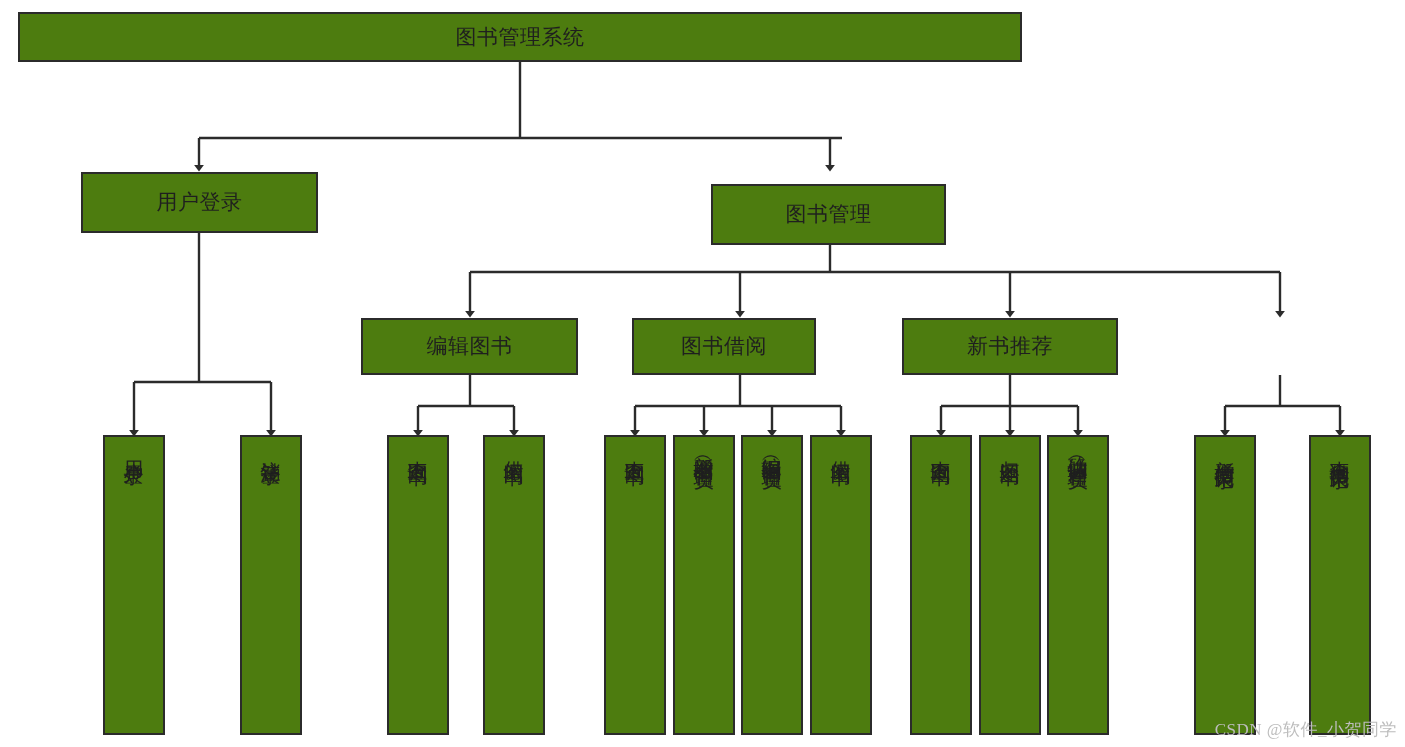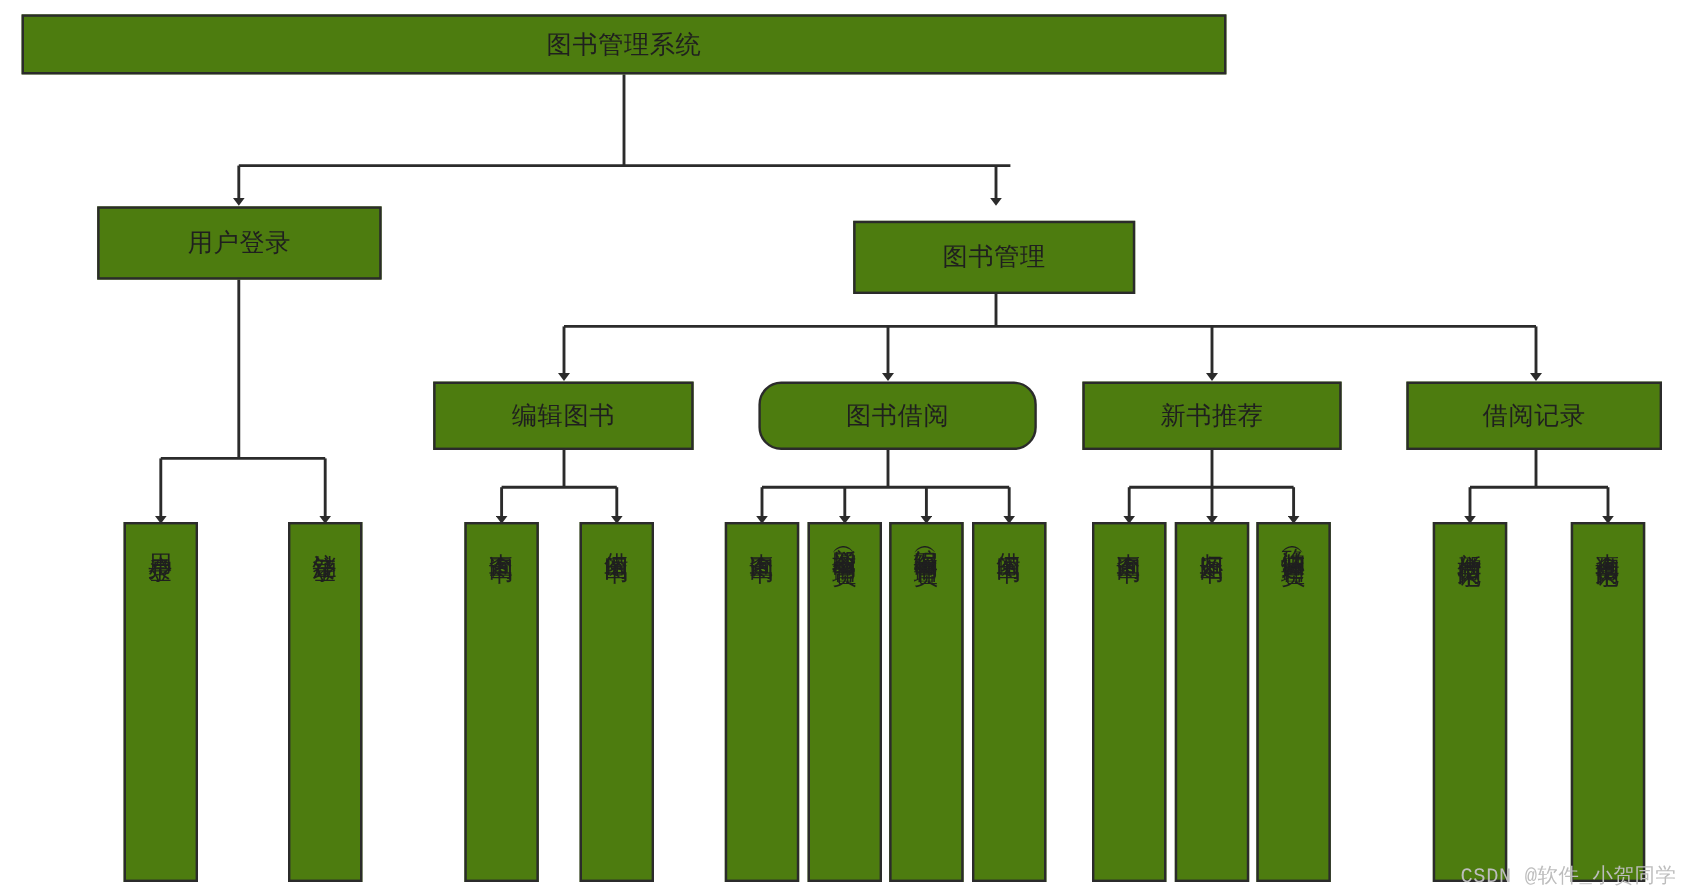--- a/index.html
+++ b/index.html
@@ -66,21 +66,21 @@
   }
   #watermark {
     position: absolute;
     right: 8px;
     bottom: 6px;
     font-size: 17px;
     color: #bdbdbd;
     letter-spacing: 0.5px;
     z-index: 5;
     white-space: nowrap;
-    font-family: Liberation Mono, monospace;
+    font-family: Liberation Serif, serif;
     margin-top: 22px;
   }
 </style>
 </head>
 <body>
 
 <div id="diagram-root">
 
   <svg id="edge-layer" viewBox="0 0 1405 747" width="1405" height="747" xmlns="http://www.w3.org/2000/svg">
     <defs>
@@ -141,31 +141,28 @@
   </div>
 
   <div class="node" style="left:711px; top:172px; width:235px; height:61px;margin-top:12px;">
     <span class="node-label">图书管理</span>
   </div>
 
   <div class="node" style="left:361px; top:318px; width:217px; height:57px;">
     <span class="node-label">编辑图书</span>
   </div>
 
-  <div class="node" style="left:632px; top:318px; width:232px; height:57px;border-radius:19px;">
+  <div class="node" style="left:632px; top:318px; width:184px; height:57px;">
     <span class="node-label">图书借阅</span>
   </div>
 
   <div class="node" style="left:902px; top:318px; width:216px; height:57px;">
     <span class="node-label">新书推荐</span>
   </div>
 
-  <div class="node" style="left:1172px; top:318px; width:213px; height:57px;">
-    <span class="node-label">借阅记录</span>
-  </div>
 
   <div class="node leaf" style="left:103px; top:435px; width:62px; height:300px;">
     <span class="node-label">用户登录</span>
   </div>
   <div class="node leaf" style="left:240px; top:435px; width:62px; height:300px;">
     <span class="node-label">注销登录</span>
   </div>
 
   <div class="node leaf" style="left:387px; top:435px; width:62px; height:300px;">
     <span class="node-label">查询图书</span>

